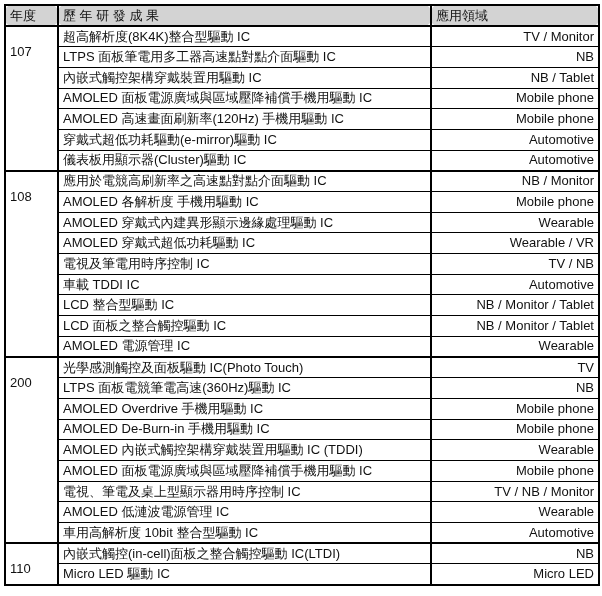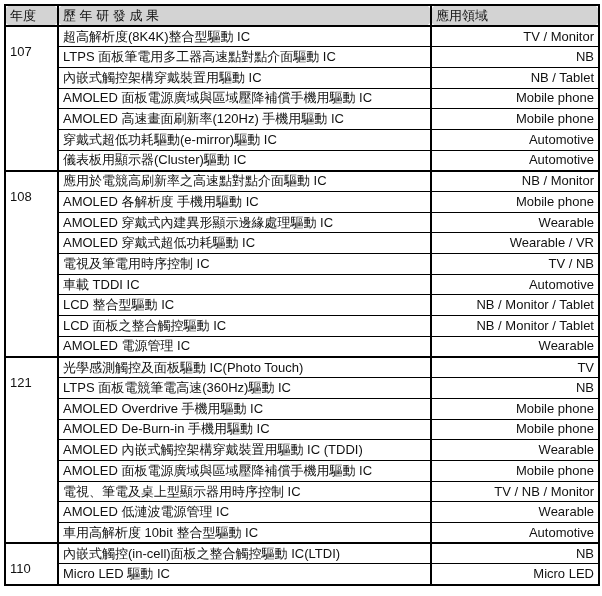--- a/index.html
+++ b/index.html
@@ -134,21 +134,21 @@
       <tr>
         <td class="ach">LCD 面板之整合觸控驅動 IC</td>
         <td class="app">NB / Monitor / Tablet</td>
       </tr>
       <tr>
         <td class="ach">AMOLED 電源管理 IC</td>
         <td class="app">Wearable</td>
       </tr>
 
       <tr class="group-start">
-        <td class="year" rowspan="9">121</td>
+        <td class="year" rowspan="9">200</td>
         <td class="ach">光學感測觸控及面板驅動 IC(Photo Touch)</td>
         <td class="app">TV</td>
       </tr>
       <tr>
         <td class="ach">LTPS 面板電競筆電高速(360Hz)驅動 IC</td>
         <td class="app">NB</td>
       </tr>
       <tr>
         <td class="ach">AMOLED Overdrive 手機用驅動 IC</td>
         <td class="app">Mobile phone</td>

